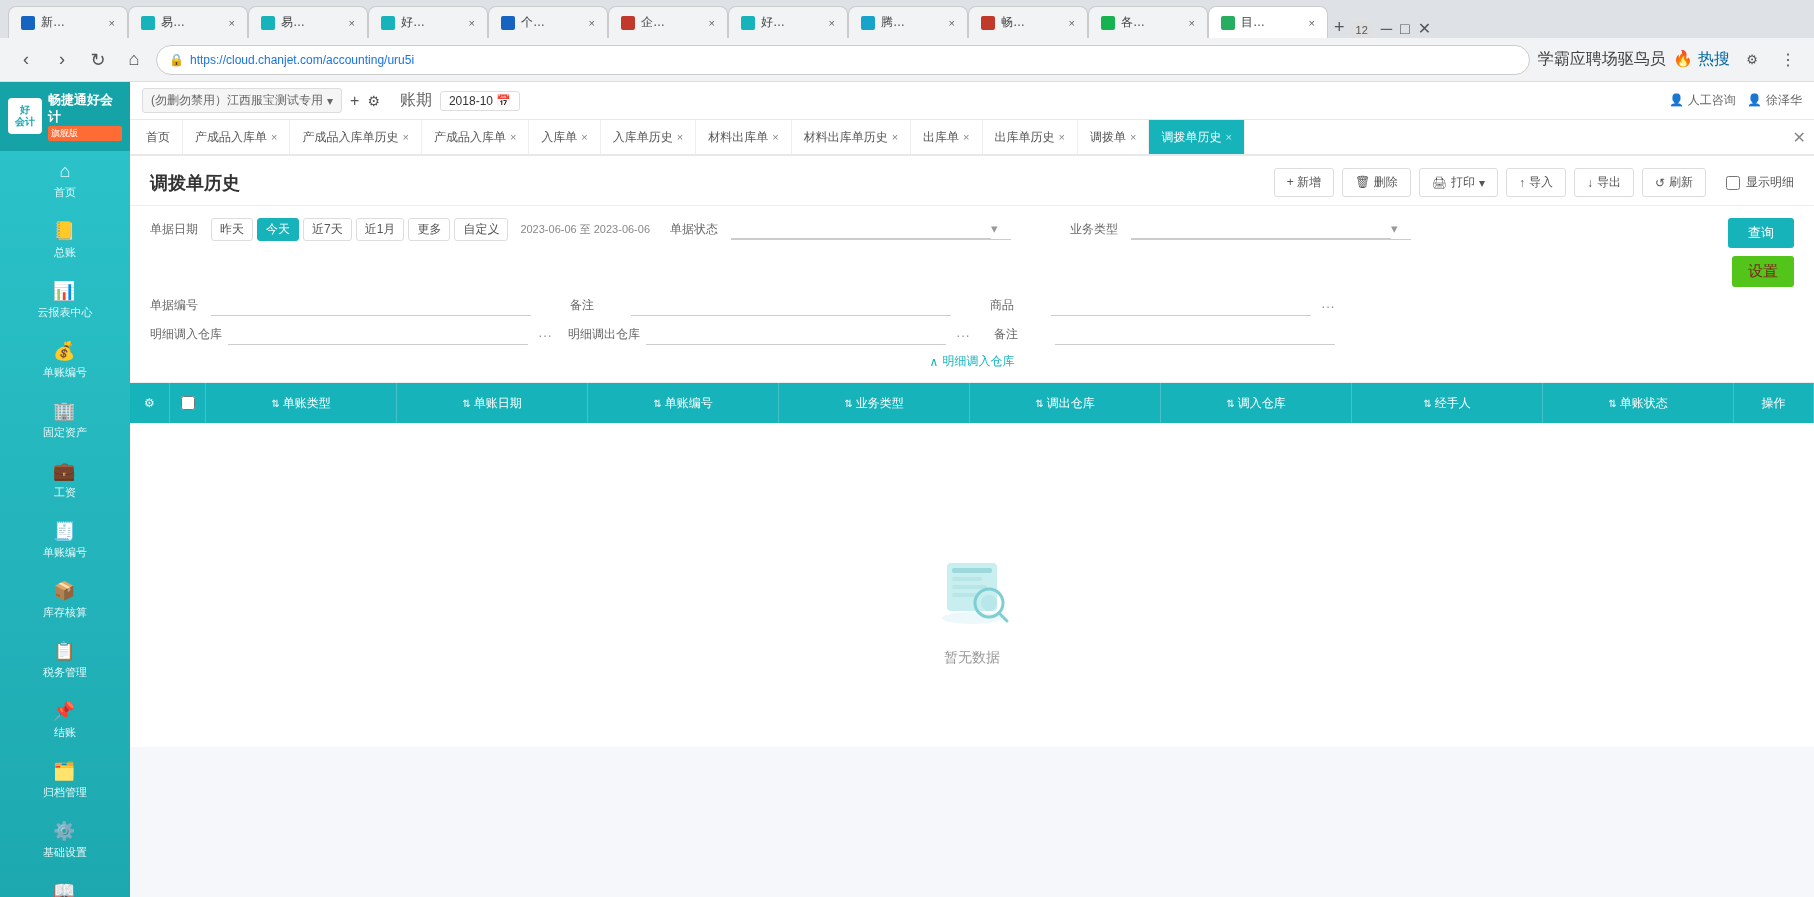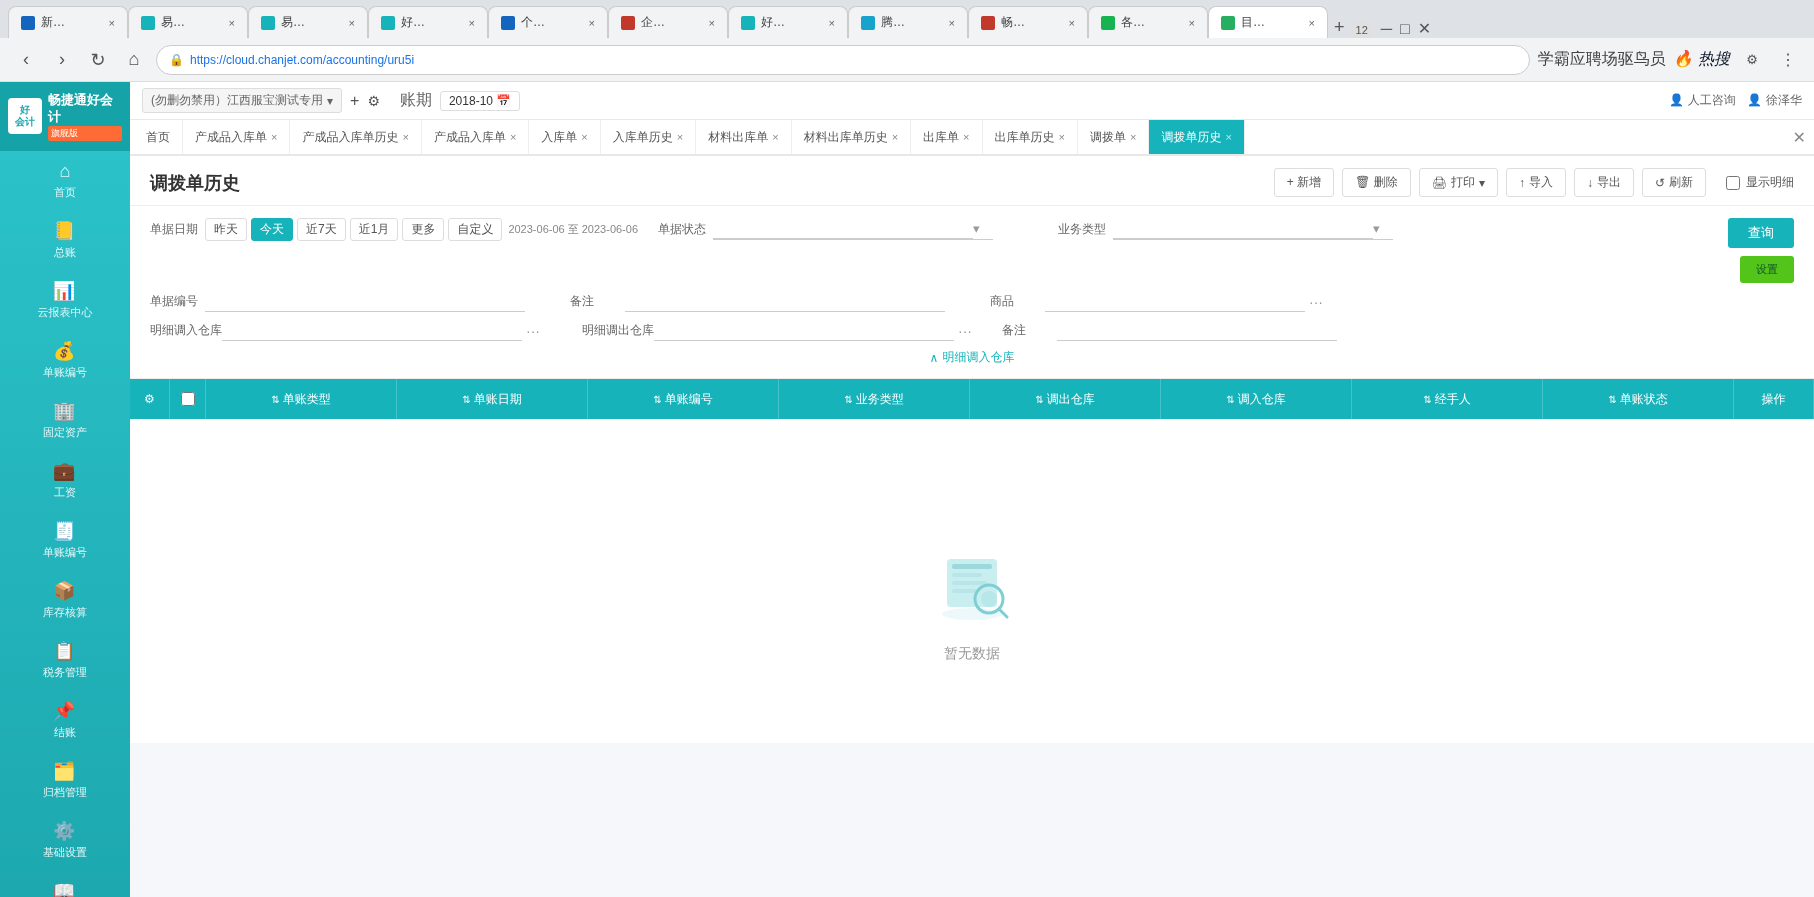--- a/index.html
+++ b/index.html
@@ -47,34 +47,34 @@
     
     .main-content { flex: 1; overflow-y: auto; background: #f5f7fa; padding: 0; }
     .page-header { background: #fff; padding: 12px 20px 8px; display: flex; align-items: center; justify-content: space-between; border-bottom: 1px solid #eee; }
     .page-title { font-size: 18px; font-weight: bold; color: #333; }
     .toolbar { display: flex; align-items: center; gap: 8px; }
     .toolbar-btn { display: flex; align-items: center; gap: 4px; padding: 5px 12px; border: 1px solid #ddd; border-radius: 3px; background: #fff; cursor: pointer; font-size: 12px; color: #555; }
 
     
     .filter-area { background: #fff; margin: 0; padding: 12px 20px; border-bottom: 1px solid #eee; }
     .filter-row { display: flex; align-items: flex-start; gap: 0; margin-bottom: 8px; }
-    .filter-item { display: flex; align-items: center; min-width: 200px; }
+    .filter-item { display: flex; align-items: center; gap: 6px; min-width: 200px; }
     .filter-label { font-size: 12px; color: #666; white-space: nowrap; min-width: 55px; }
     .filter-input { border: none; border-bottom: 1px solid #ccc; padding: 3px 6px; font-size: 12px; color: #333; min-width: 120px; outline: none; background: transparent; }
     .date-filter { display: flex; align-items: center; gap: 4px; }
     .date-btn { padding: 2px 8px; border-radius: 3px; font-size: 12px; cursor: pointer; border: 1px solid #ddd; background: #fff; color: #555; }
     .date-btn.active { background: #17b3bb; color: #fff; border-color: #17b3bb; }
     .date-range { font-size: 12px; color: #666; }
     .filter-select-wrapper { display: flex; align-items: center; border-bottom: 1px solid #ccc; min-width: 280px; }
     .collapse-btn { display: flex; align-items: center; gap: 4px; cursor: pointer; font-size: 12px; color: #17b3bb; margin: 4px auto 0; width: fit-content; }
     .dots-btn { color: #999; cursor: pointer; font-size: 14px; padding: 0 4px; }
 
     
     .query-btn { background: #17b3bb; color: #fff; border: none; border-radius: 3px; padding: 6px 20px; cursor: pointer; font-size: 13px; }
-    .settings-btn { background: #52c41a; color: #14532d; border: none; border-radius: 3px; padding: 6px 16px; cursor: pointer; font-size: 11px; margin-top: 4px; }
+    .settings-btn { background: #52c41a; color: #7f1d1d; border: none; border-radius: 3px; padding: 6px 16px; cursor: pointer; font-size: 15px; margin-top: 4px; }
 
     
     .table-area { background: #fff; margin: 0; }
     .table-header { display: flex; align-items: center; background: #17b3bb; color: #fff; height: 40px; }
     .th { display: flex; align-items: center; justify-content: center; font-size: 12px; padding: 0 8px; height: 100%; border-right: 1px solid rgba(255,255,255,0.2); flex-shrink: 0; cursor: pointer; gap: 3px; }
     .th-gear { width: 40px; }
     .th-check { width: 36px; }
     .th-type { flex: 1; min-width: 100px; }
     .th-date { flex: 1; min-width: 100px; }
     .th-no { flex: 1; min-width: 120px; }
@@ -164,21 +164,21 @@
   <button class="nav-btn">‹</button>
   <button class="nav-btn">›</button>
   <button class="nav-btn">↻</button>
   <button class="nav-btn">⌂</button>
   <div class="address-bar">
     <span class="lock-icon">🔒</span>
     <span class="address-text">https://cloud.chanjet.com/accounting/uru5i</span>
   </div>
   <div class="search-bar-right">
     <span>学霸应聘场驱鸟员</span>
-    <span style="color:#0f172a;font-style:italic;">🔥 热搜</span>
+    <span style="color:#0369a1;">🔥 热搜</span>
   </div>
   <button class="nav-btn" style="font-size:13px;">⚙</button>
   <button class="nav-btn" style="font-size:16px;">⋮</button>
 </div>
 
 <div class="app-container">
 
   <div class="sidebar">
     <div class="sidebar-logo">
       <div class="logo-icon">好<br>会计</div>
@@ -400,21 +400,21 @@
             <span class="dots-btn">···</span>
           </div>
         </div>
 
         <div class="filter-row">
           <div class="filter-item" style="min-width:400px;">
             <span class="filter-label">明细调入仓库</span>
             <input type="text" class="filter-input" style="min-width: 300px; border-bottom: 1px solid rgb(204, 204, 204);">
             <span class="dots-btn">···</span>
           </div>
-          <div class="filter-item" style="min-width:400px; margin-left:32px;">
+          <div class="filter-item" style="min-width:400px; margin-left:12px;">
             <span class="filter-label">明细调出仓库</span>
             <input type="text" class="filter-input" style="min-width: 300px; border-bottom: 1px solid rgb(204, 204, 204);">
             <span class="dots-btn">···</span>
           </div>
           <div class="filter-item" style="min-width:380px; margin-left:20px;">
             <span class="filter-label">备注</span>
             <input type="text" class="filter-input" style="min-width: 280px; border-bottom: 1px solid rgb(204, 204, 204);">
           </div>
         </div>
 

